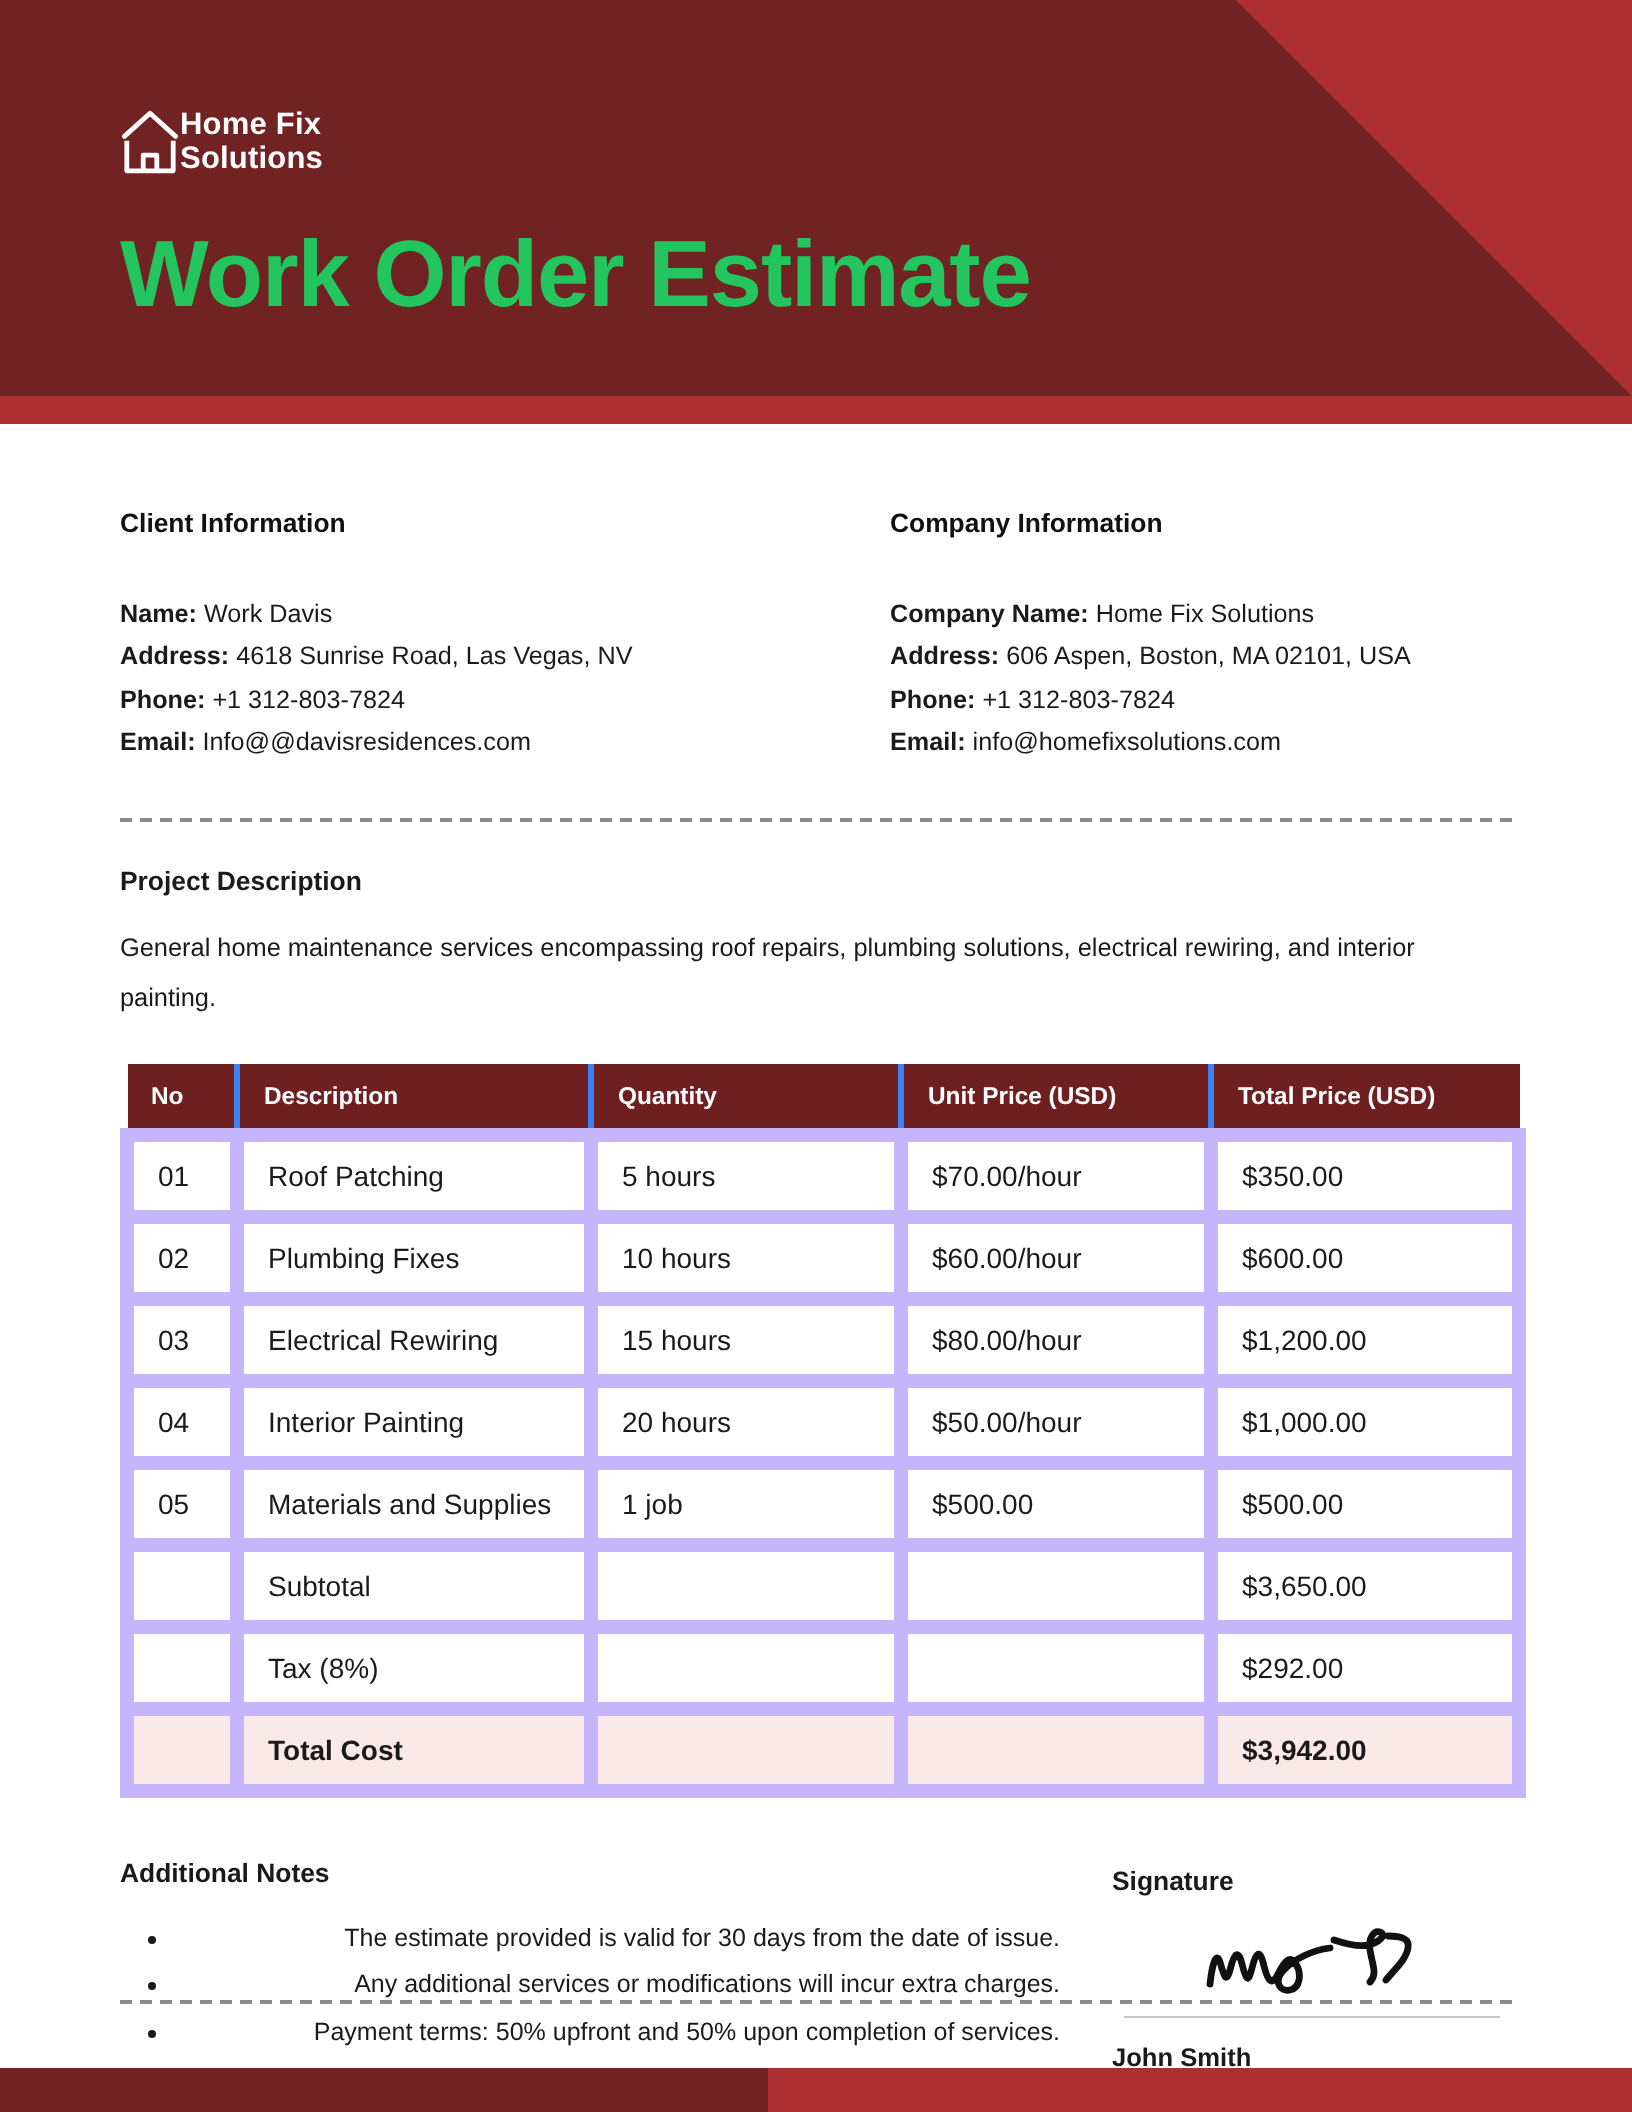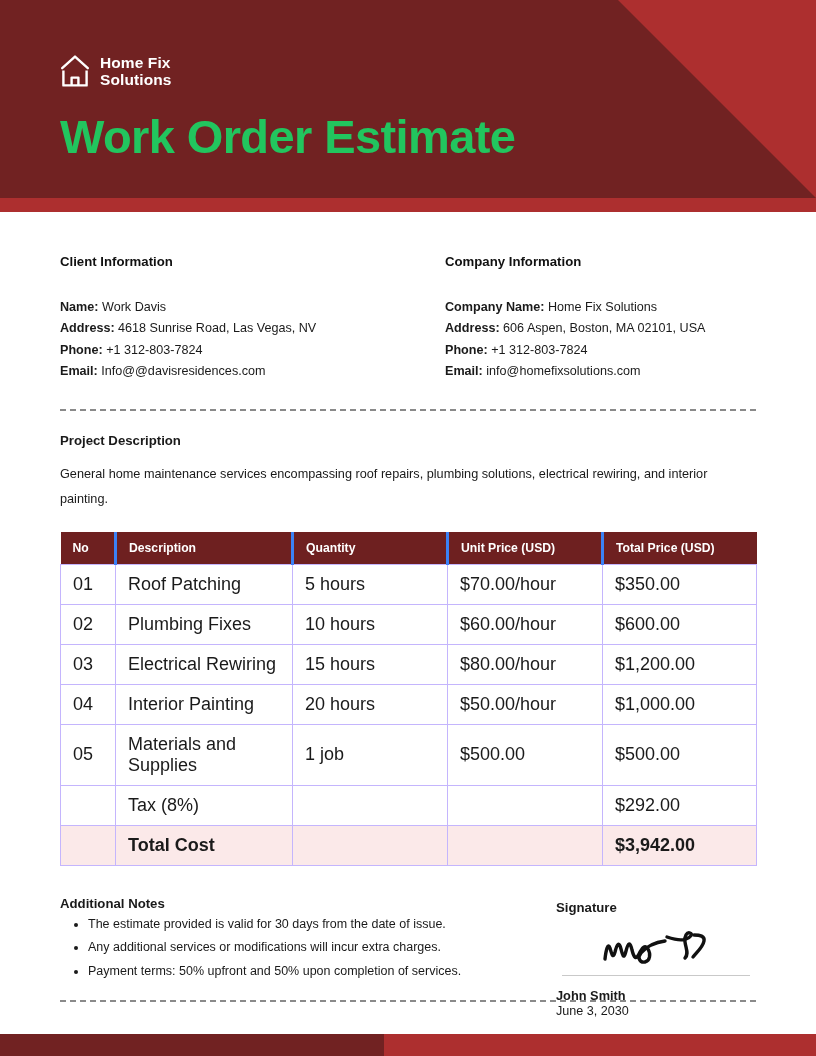--- a/index.html
+++ b/index.html
@@ -26,21 +26,21 @@
     border-top: 198px solid #ad2f2f;
     border-left: 198px solid transparent;
   }
   .header-strip {
     width: 816px; height: 14px;
     background: #ad2f2f;
   }
   .logo-wrap {
     position: absolute;
     left: 60px; top: 54px;
-    display: flex; align-items: center; gap: 10px;
+    display: flex; align-items: center; gap: 0;
     z-index: 3;
   }
   .logo-icon { width: 30px; height: 34px; display:block; }
   .logo-text {
     color: #ffffff;
     font-size: 15.5px;
     font-weight: bold;
     line-height: 1.12;
     letter-spacing: .1px;
   }
@@ -106,23 +106,23 @@
     background: #6e2020;
     color: #ffffff;
     font-size: 12.2px;
     font-weight: bold;
     text-align: left;
     padding: 9px 12px;
     border-right: 3px solid #3b82f6;
   }
   table.items th:last-child { border-right: none; }
   table.items td {
-    font-size: 18px;
+    font-size: 14px;
     padding: 9px 12px;
-    border: 1px solid #c4b5fd;
+    border: 7px solid #c4b5fd;
     color: #1a1a1a;
     height: 32px;
     vertical-align: middle;
   }
   table.items tr.total-row td {
     background: #fbe9e9;
     font-weight: bold;
   }
   col.c-no    { width: 55px; }
   col.c-desc  { width: 177px; }
@@ -131,21 +131,21 @@
   col.c-total { width: 154px; }
 
   
   .bottom-row {
     display: flex;
     margin-top: 30px;
     justify-content: space-between;
   }
   .notes-col { width: 470px; }
   .notes-heading { font-size: 13.2px; font-weight: bold; }
-  ul.notes-list { margin-top: 2px; padding-left: 28px; }
+  ul.notes-list { margin-top: 14px; padding-left: 28px; text-align: right; }
   ul.notes-list li {
     font-size: 12.5px;
     line-height: 22.5px;
     margin-bottom: 1px;
   }
 
   .sig-col {
     width: 200px;
     text-align: left;
     padding-top: 4px;
@@ -301,20 +301,27 @@
         </tr>
         <tr>
           <td>05</td>
           <td>Materials and Supplies</td>
           <td>1 job</td>
           <td>$500.00</td>
           <td>$500.00</td>
         </tr>
         <tr>
           <td></td>
+          <td>Subtotal</td>
+          <td></td>
+          <td></td>
+          <td>$3,650.00</td>
+        </tr>
+        <tr>
+          <td></td>
           <td>Tax (8%)</td>
           <td></td>
           <td></td>
           <td>$292.00</td>
         </tr>
         <tr class="total-row">
           <td></td>
           <td>Total Cost</td>
           <td></td>
           <td></td>

